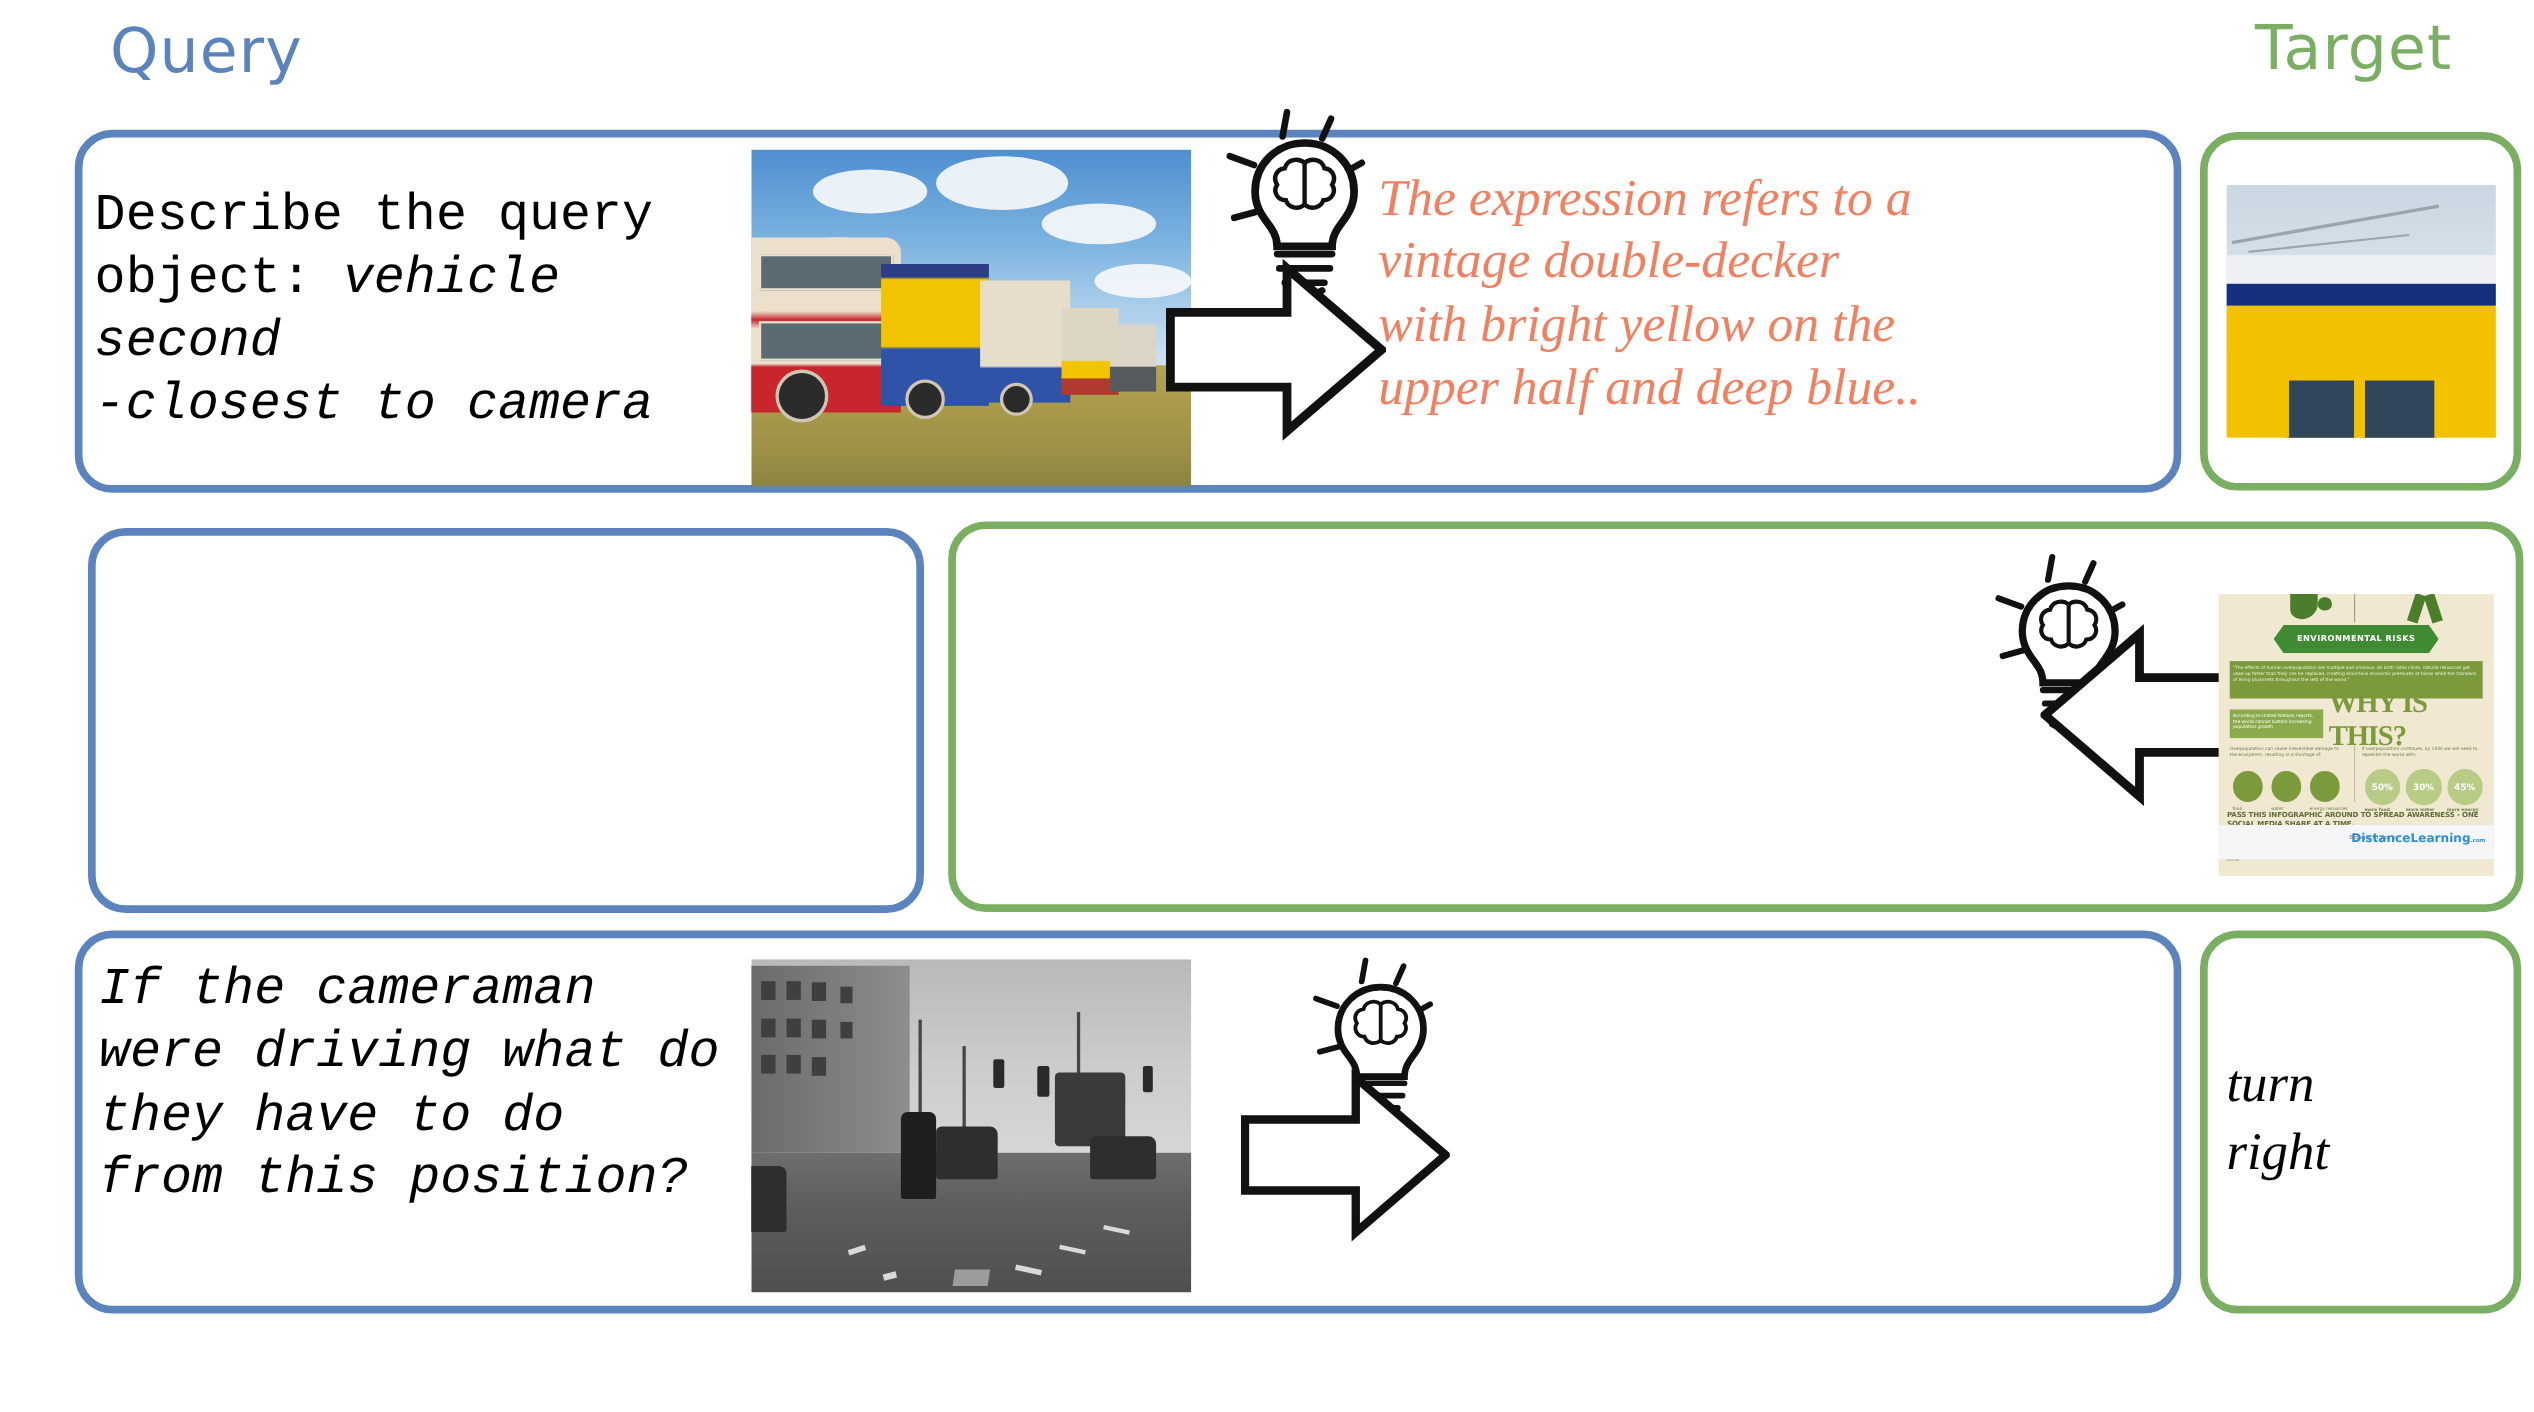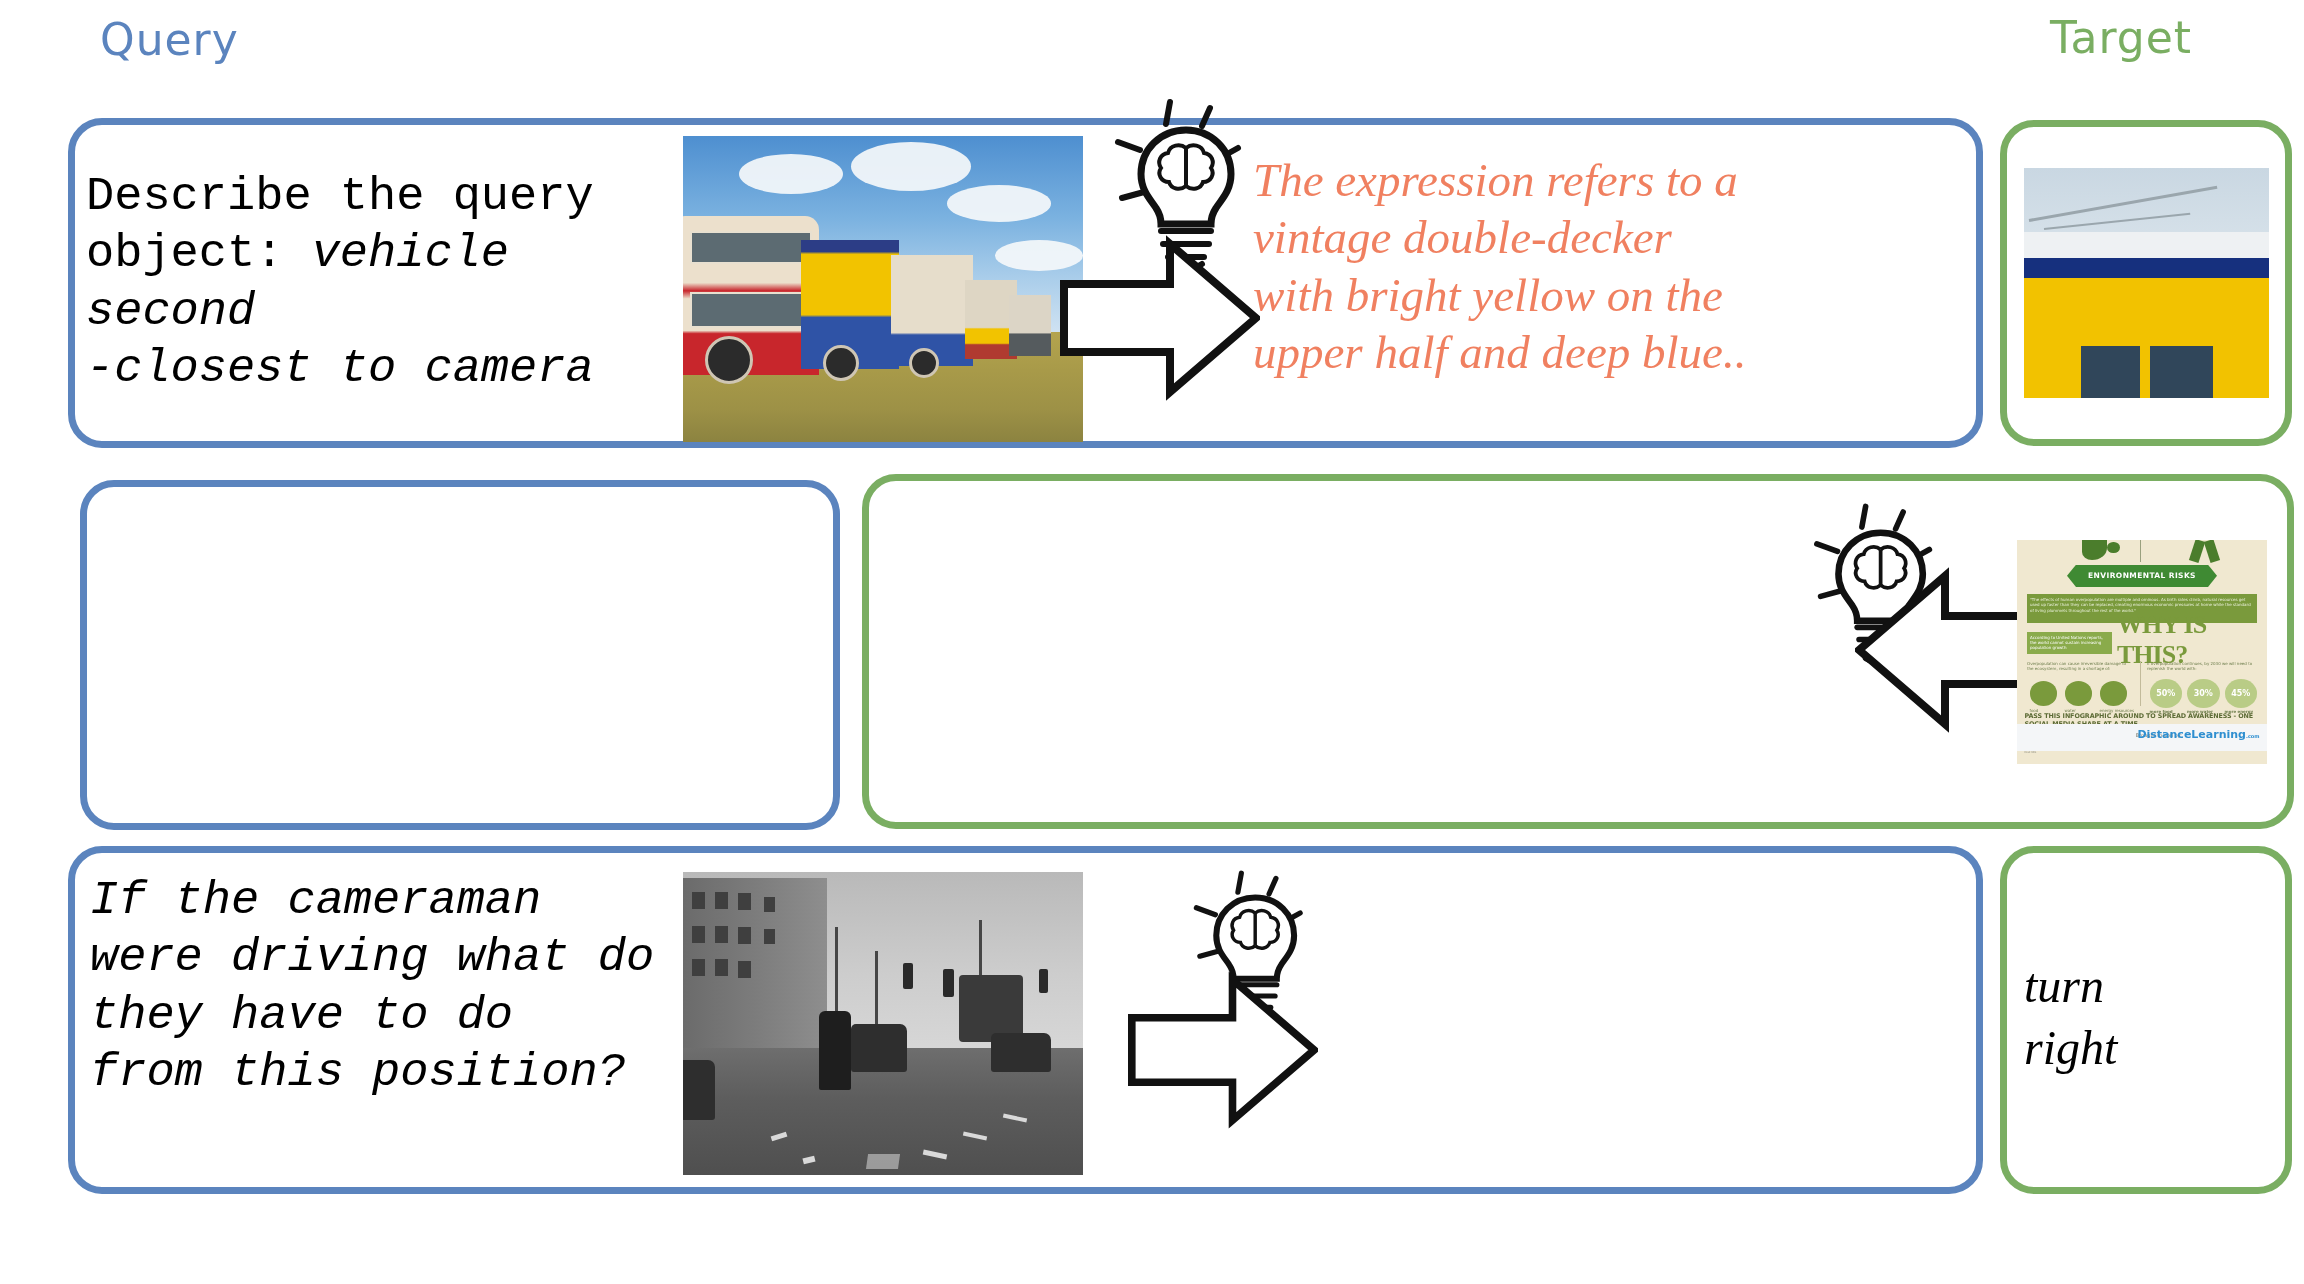--- a/index.html
+++ b/index.html
@@ -9,21 +9,21 @@
     font-family:"Liberation Serif", serif;
     overflow:hidden;
     position:relative;
   }
   .canvas{position:relative;width:2304px;height:1284px;}
 
   
   .col-label{
     position:absolute;
     font-family:"DejaVu Sans", sans-serif;
-    font-size:44px;
+    font-size:56px;
     font-weight:400;
     letter-spacing:1px;
     white-space:nowrap;
   }
   #lbl-query{left:100px;top:14px;color:#5b84be;}
   #lbl-target{left:2050px;top:12px;color:#7aae62;}
 
   
   .box{
     position:absolute;
@@ -79,21 +79,21 @@
   }
 
   
   .photo{position:absolute;overflow:hidden;}
 
   
   #img-buses{left:683px;top:136px;width:400px;height:306px;}
   
   #img-bus-crop{left:2024px;top:168px;width:245px;height:230px;}
   
-  #img-infographic{left:2017px;top:540px;width:250px;height:224px;background:#efe7cd;}
+  #img-infographic{left:2017px;top:540px;width:250px;height:256px;background:#efe7cd;}
   
   #img-street{left:683px;top:872px;width:400px;height:303px;}
 
   
   .sky{position:absolute;left:0;top:0;width:100%;height:64%;
        background:linear-gradient(180deg,#4e8fd0 0%,#7bb2e0 42%,#a9cdea 72%,#cfe2f2 100%);}
   .cloud{position:absolute;background:#f4f7fa;border-radius:50%;opacity:.93;}
   .grass{position:absolute;left:0;bottom:0;width:100%;height:36%;
          background:linear-gradient(180deg,#b4a44e 0%,#a89a49 35%,#9d9146 70%,#8c8340 100%);}
 

